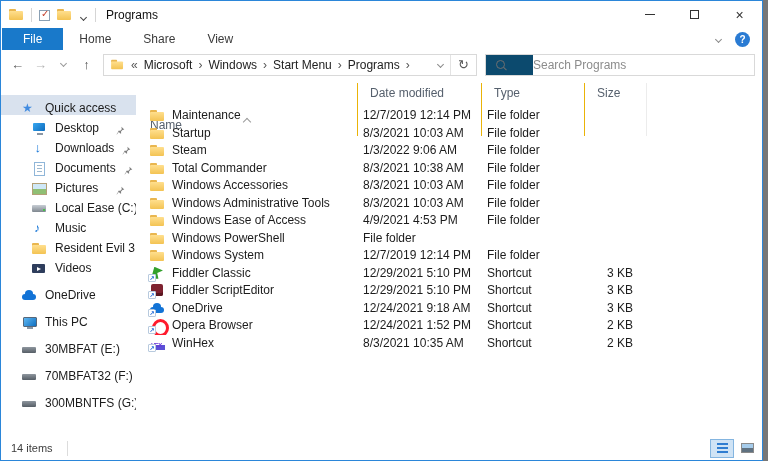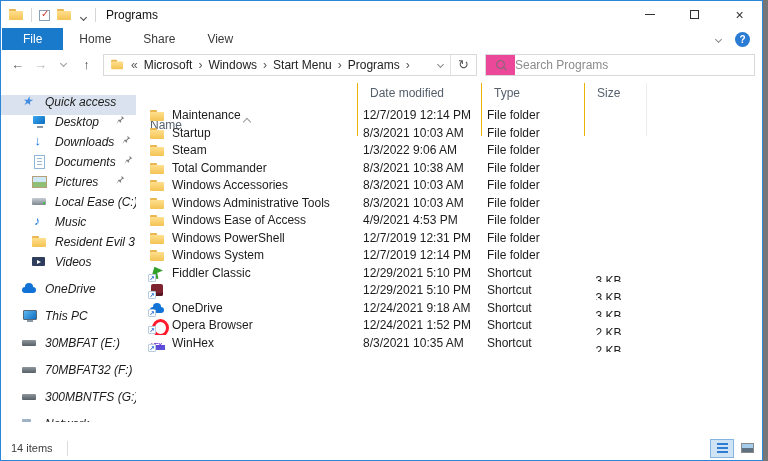--- a/index.html
+++ b/index.html
@@ -34,50 +34,50 @@
   .address-row{height:29px;display:flex;align-items:center;padding:0 7px 0 6px;gap:2px;flex:0 0 auto;}
   .nav-btn{width:21px;height:22px;display:flex;align-items:center;justify-content:center;font-size:13px;color:#5a5a5a;cursor:default;}
   .nav-btn.disabled{color:#b5b5b5;}
   .nav-btn .chev{border-color:#9a9a9a;margin-top:-2px;}
   .addr-box{width:374px;height:22px;border:1px solid #d9d9d9;display:flex;align-items:center;margin-left:4px;background:#fff;}
   .addr-crumbs{flex:1;display:flex;align-items:center;gap:6px;padding-left:6px;font-size:12px;color:#222;overflow:hidden;white-space:nowrap;}
   .crumb{cursor:default;}
   .crumb-sep{color:#555;font-size:12px;}
   .addr-chev-btn{width:20px;display:flex;align-items:center;justify-content:center;height:100%;}
   .addr-refresh{width:26px;height:100%;border-left:1px solid #e3e3e3;display:flex;align-items:center;justify-content:center;font-size:13px;color:#5a5a5a;}
-  .search-box{flex:1;height:22px;border:1px solid #d9d9d9;margin-left:6px;display:flex;align-items:center;padding-left:9px;gap:8px;background:#ec4899;}
+  .search-box{flex:1;height:22px;border:1px solid #d9d9d9;margin-left:6px;display:flex;align-items:center;padding-left:9px;gap:26px;background:#0c4a6e;}
   .search-box input{border:none;outline:none;font-size:12px;color:#333;width:100%;height:100%;}
   .search-box input::placeholder{color:#8c8c8c;}
   .magnifier{width:12px;height:12px;position:relative;flex:0 0 12px;}
   .magnifier::before{content:"";position:absolute;left:1px;top:1px;width:7px;height:7px;border:1px solid #6f6f6f;border-radius:50%;}
   .magnifier::after{content:"";position:absolute;left:8.5px;top:8.5px;width:4px;height:1.4px;background:#6f6f6f;transform:rotate(45deg);transform-origin:0 0;}
 
   
   .main{flex:1;display:flex;min-height:0;}
   .sidebar{width:135px;flex:0 0 135px;padding-top:16px;overflow:hidden;}
-  .sb-item{display:flex;align-items:flex-start;height:20px;padding-left:21px;gap:8px;font-size:12px;color:#1b1b1b;cursor:default;font-style:italic;}
+  .sb-item{display:flex;align-items:flex-end;height:20px;padding-left:21px;gap:8px;font-size:12px;color:#1b1b1b;cursor:default;}
   .sb-item.lvl1{padding-left:31px;}
   .sb-item.gap{margin-top:7px;}
   .sb-item.selected{background:var(--sel);}
   .sb-label{white-space:nowrap;}
   .pin{margin-left:auto;margin-right:11px;display:flex;}
 
   .content{flex:1;padding-top:4px;min-width:0;}
   .grid5{display:grid;grid-template-columns:221px 124px 103px 62px 1fr;}
   .hrow{height:22px;font-size:12px;}
   .hcell{position:relative;line-height:21px;color:#56606d;padding-left:12px;border-left:1px solid #eab308;cursor:default;}
   .hcell.c0{padding-left:14px;border-left:none;margin-top:32px;}
   .hfill{border-left:1px solid #ececec;}
   .sort-caret{position:absolute;top:4px;left:108px;width:6px;height:6px;border-left:1px solid #9a9a9a;border-top:1px solid #9a9a9a;transform:rotate(45deg);}
   .rows{margin-top:2px;}
   .row{height:17.5px;font-size:12px;color:#1c1c1c;cursor:default;}
   .row .cell{line-height:17.5px;white-space:nowrap;overflow:hidden;}
   .name-cell{display:flex;align-items:center;gap:7px;padding-left:14px;}
   .date-cell,.type-cell{padding-left:6px;}
-  .size-cell{text-align:center;padding-right:13px;margin-top:8px;}
+  .size-cell{text-align:right;padding-right:13px;}
 
   
   .statusbar{height:23px;flex:0 0 auto;display:flex;align-items:center;padding:0 3px 1px 10px;font-size:11px;color:#3d3d3d;margin-top:15px;}
   .status-sep{width:1px;height:15px;background:#dcdcdc;margin-left:14px;}
   .status-right{margin-left:auto;display:flex;gap:1px;}
   .view-btn{width:24px;height:19px;display:flex;align-items:center;justify-content:center;border:1px solid transparent;}
   .view-btn.active{background:#cfe3f5;border-color:#84b5e0;}
   .details-glyph{width:11px;height:11px;background:repeating-linear-gradient(180deg,#2f7dd1 0 2px,transparent 2px 4px);}
   .thumb-glyph{width:13px;height:10px;border:1px solid #8a8a8a;background:linear-gradient(180deg,#a6cceb 0 4px,#5f7180 4px);}
 
@@ -366,21 +366,20 @@
     <div class="cell date-cell">4/9/2021 4:53 PM</div>
     <div class="cell type-cell">File folder</div>
     <div class="cell size-cell"></div>
     <div class="cell"></div>
   </div>
           <div class="grid5 row">
     <div class="cell name-cell">
               <span class="ic row-icon ic-folder"></span>
               <span class="row-name">Windows PowerShell</span>
             </div>
-    <div class="cell date-cell">12/7/2019 12:31 PM</div>
     <div class="cell type-cell">File folder</div>
     <div class="cell size-cell"></div>
     <div class="cell"></div>
   </div>
           <div class="grid5 row">
     <div class="cell name-cell">
               <span class="ic row-icon ic-folder"></span>
               <span class="row-name">Windows System</span>
             </div>
     <div class="cell date-cell">12/7/2019 12:14 PM</div>
@@ -398,20 +397,21 @@
     <div class="cell date-cell">12/29/2021 5:10 PM</div>
     <div class="cell type-cell">Shortcut</div>
     <div class="cell size-cell">3 KB</div>
     <div class="cell"></div>
   </div>
           <div class="grid5 row">
     <div class="cell name-cell">
               <span class="ic row-icon ic-fiddler-script">
                 <span class="ovl">↗</span>
               </span>
+              <span class="row-name">Fiddler ScriptEditor</span>
             </div>
     <div class="cell date-cell">12/29/2021 5:10 PM</div>
     <div class="cell type-cell">Shortcut</div>
     <div class="cell size-cell">3 KB</div>
     <div class="cell"></div>
   </div>
           <div class="grid5 row">
     <div class="cell name-cell">
               <span class="ic row-icon ic-onedrive">
                 <span class="ovl">↗</span>

